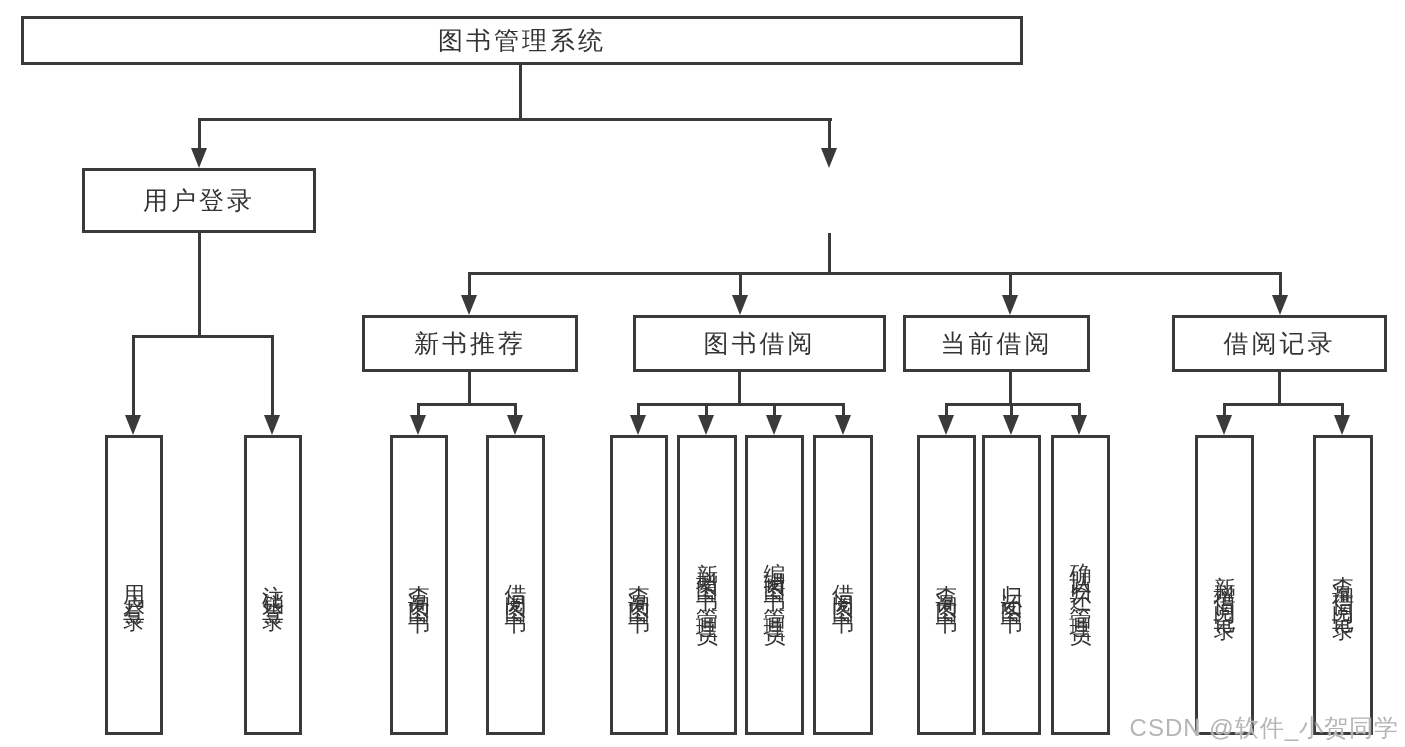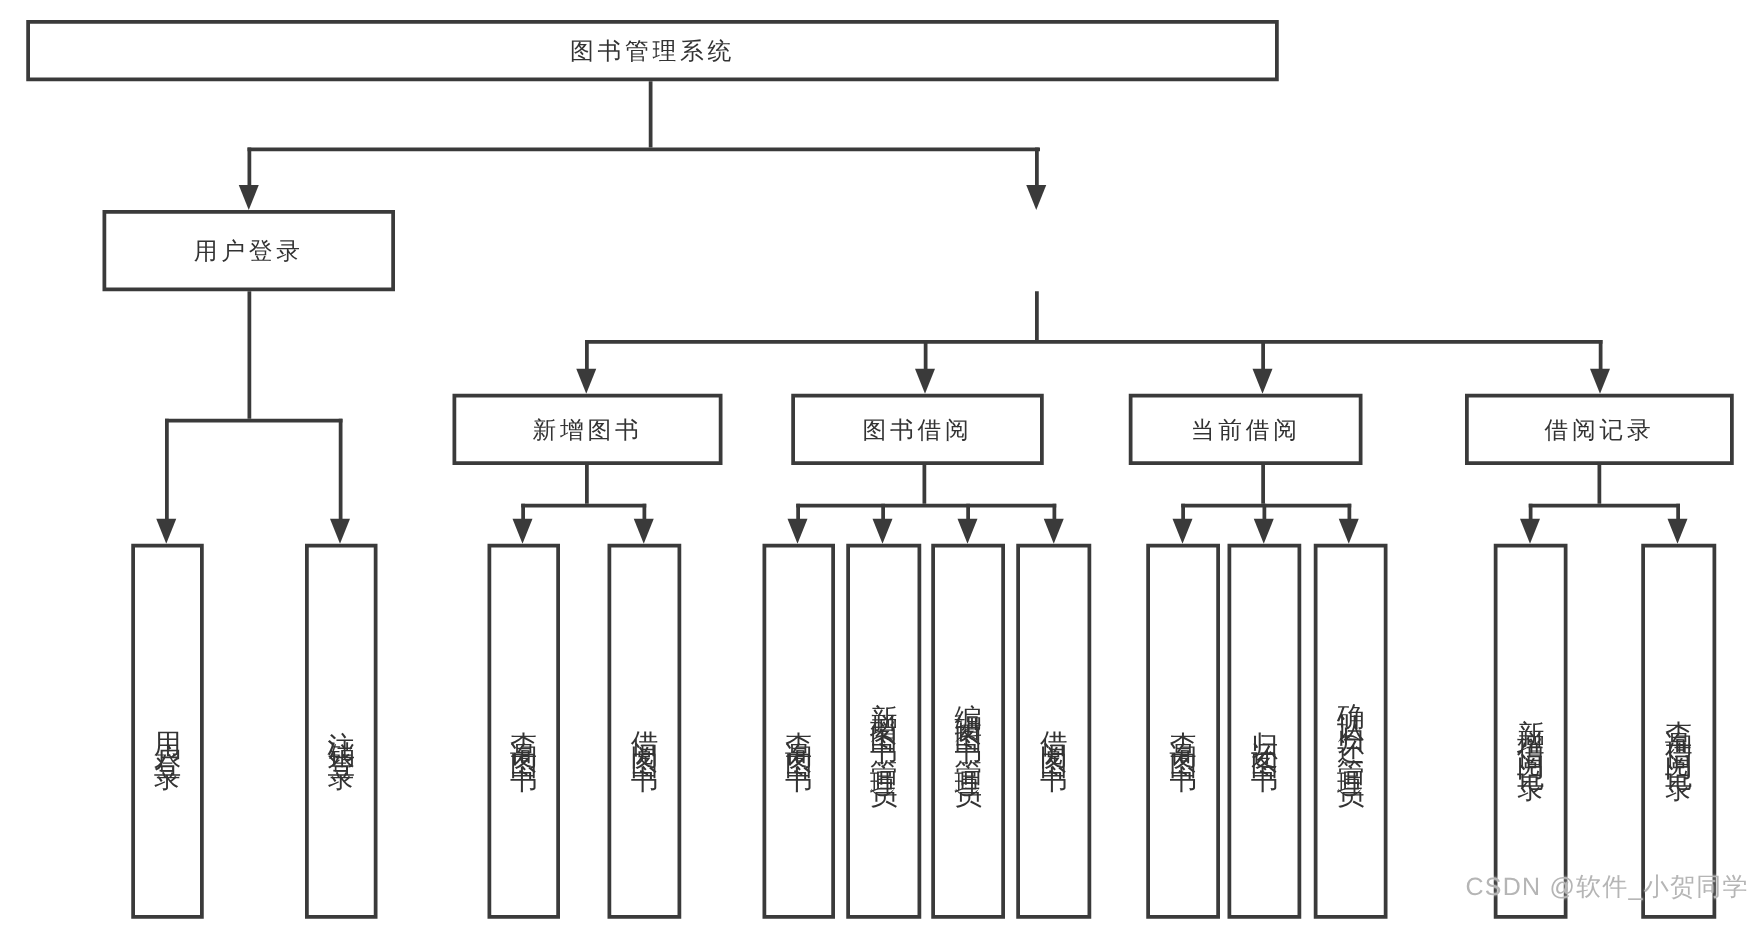--- a/index.html
+++ b/index.html
@@ -17,41 +17,41 @@
     overflow:hidden;
   }
   .box{
     position:absolute;
     border:3px solid var(--line);
     background:#fff;
     display:flex;align-items:center;justify-content:center;
     color:var(--text);
     box-sizing:border-box;
   }
-  .h-label{font-size:19px;letter-spacing:3px;font-weight:400;}
+  .h-label{font-size:25px;letter-spacing:3px;font-weight:400;}
   .leaf span{
     writing-mode:vertical-rl;
     text-orientation:mixed;
     font-size:22px;
     letter-spacing:9px;
     line-height:1;
     color:var(--text);
     white-space:nowrap;
   }
   .vline,.hline{position:absolute;background:var(--line);}
   .arrow{
     position:absolute;width:0;height:0;
     border-left:8px solid transparent;
     border-right:8px solid transparent;
     border-top:20px solid var(--line);
   }
   .watermark{
     position:absolute;
-    top:696px;right:6px;
-    font-size:20px;
+    top:712px;right:6px;
+    font-size:24px;
     color:var(--wm);
     letter-spacing:1px;
     text-shadow:0 0 2px #ffffff;
     z-index:5;
   }
 </style>
 </head>
 <body>
 
 <div class="canvas">
@@ -83,23 +83,23 @@
   <div class="vline" style="left:468px;top:272px;width:3px;height:25px;"></div>
   <div class="arrow" style="left:461px;top:295px;"></div>
   <div class="vline" style="left:739px;top:272px;width:3px;height:25px;"></div>
   <div class="arrow" style="left:732px;top:295px;"></div>
   <div class="vline" style="left:1009px;top:272px;width:3px;height:25px;"></div>
   <div class="arrow" style="left:1002px;top:295px;"></div>
   <div class="vline" style="left:1279px;top:272px;width:3px;height:25px;"></div>
   <div class="arrow" style="left:1272px;top:295px;"></div>
 
   <div class="box h-label" style="left:362px;top:315px;width:216px;height:57px;">
-    <span>新增图书</span>
+    <span>新书推荐</span>
   </div>
-  <div class="box h-label" style="left:633px;top:315px;width:202px;height:57px;">
+  <div class="box h-label" style="left:633px;top:315px;width:253px;height:57px;">
     <span>图书借阅</span>
   </div>
   <div class="box h-label" style="left:903px;top:315px;width:187px;height:57px;">
     <span>当前借阅</span>
   </div>
   <div class="box h-label" style="left:1172px;top:315px;width:215px;height:57px;">
     <span>借阅记录</span>
   </div>
 
   <div class="vline" style="left:468px;top:370px;width:3px;height:33px;"></div>

